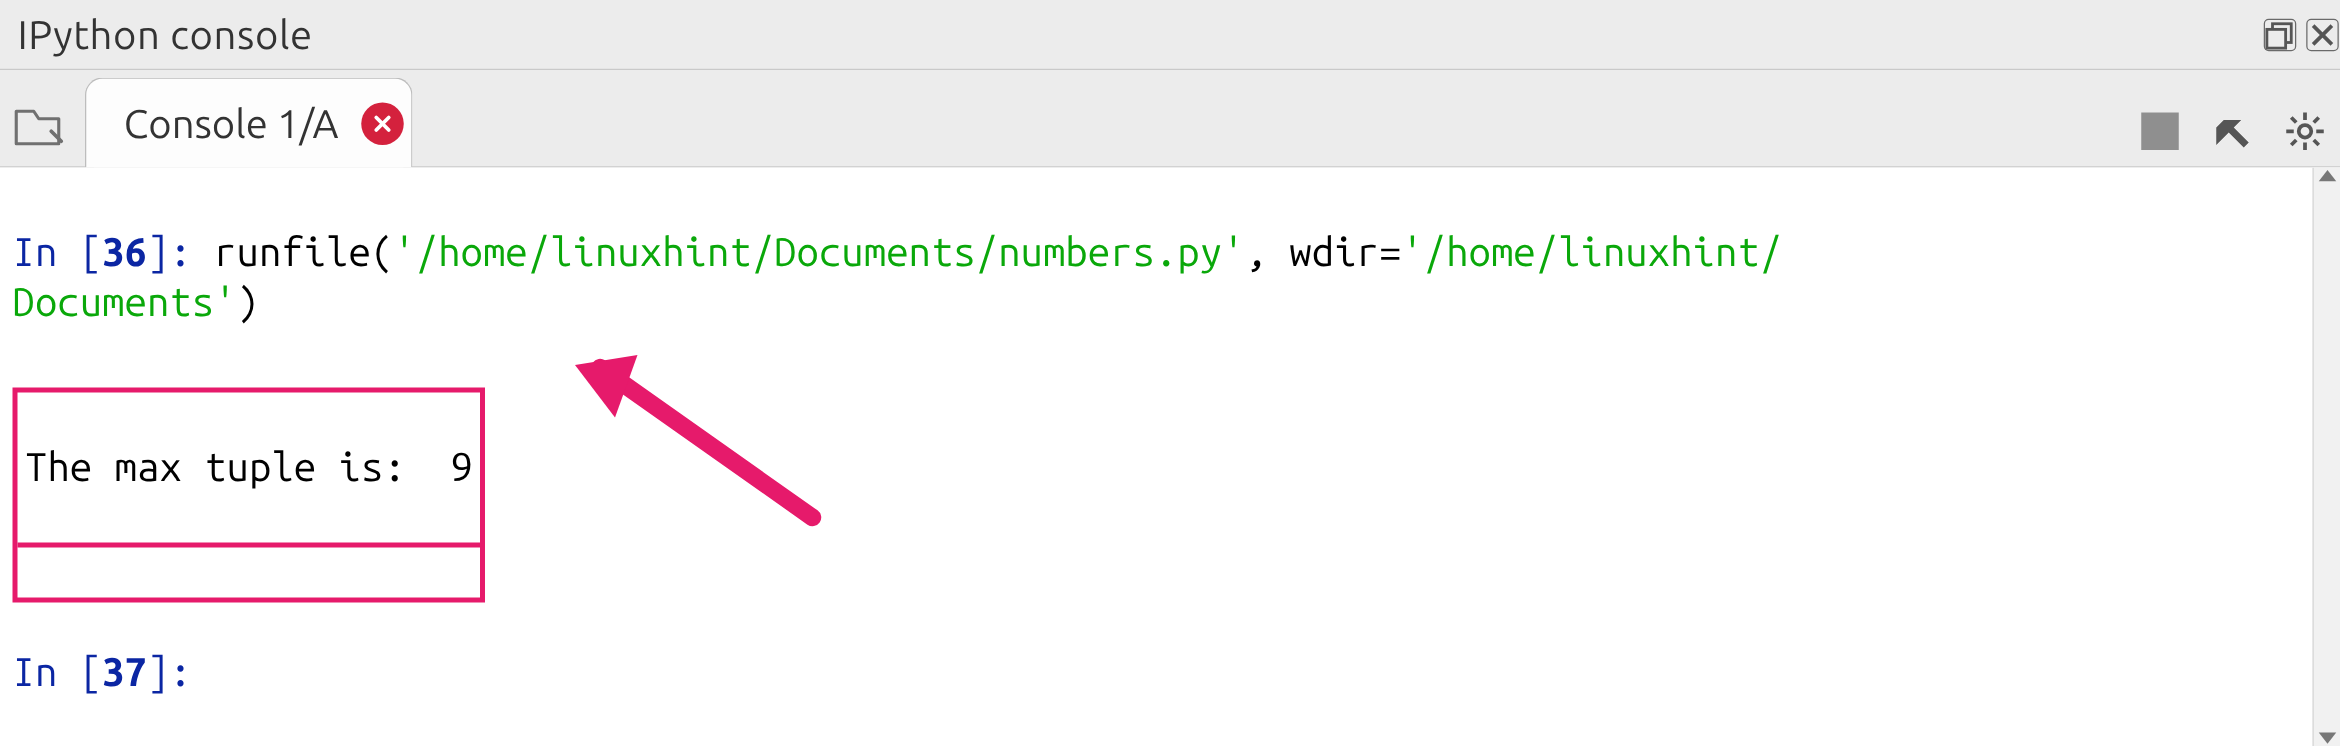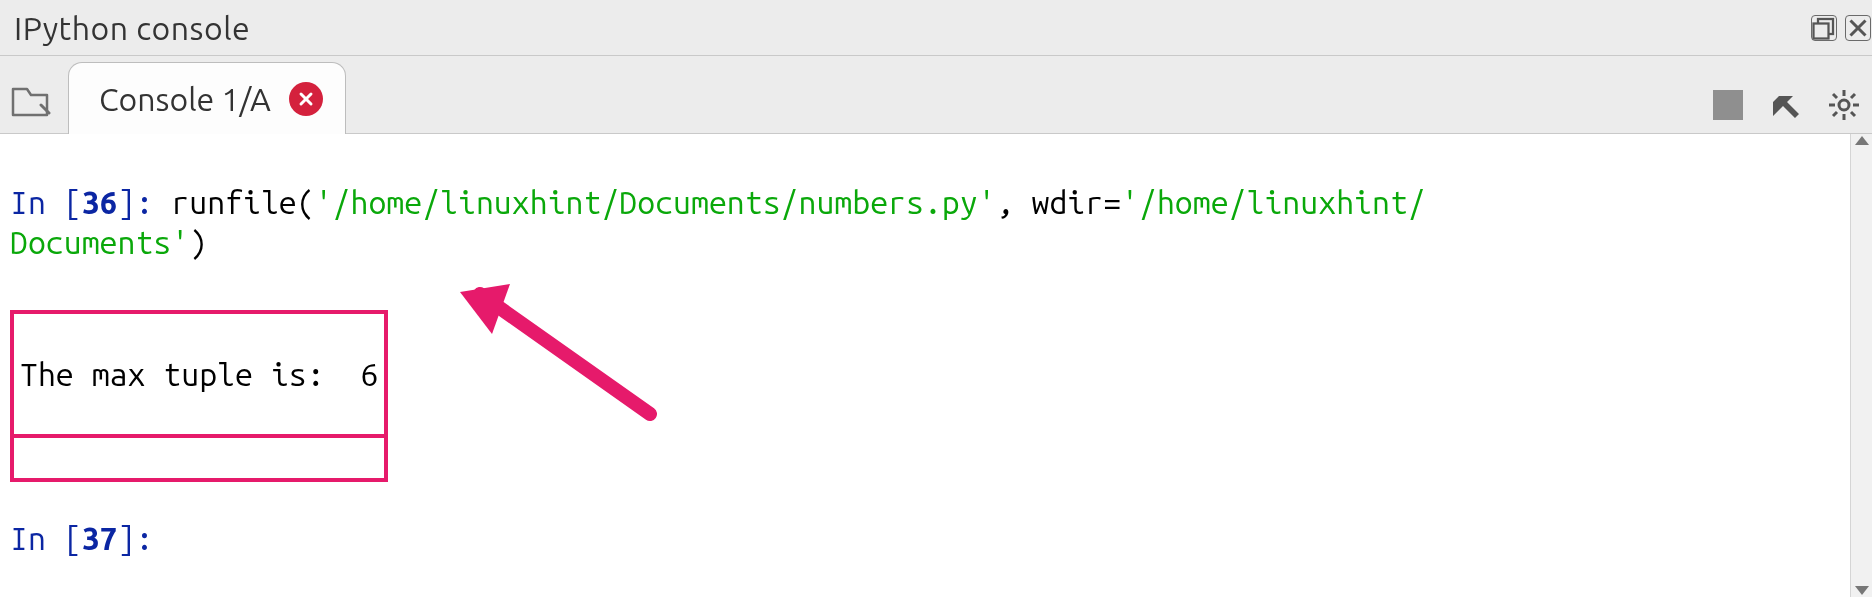--- a/index.html
+++ b/index.html
@@ -73,21 +73,21 @@
   .browse-icon svg { width: 40px; height: 34px; }
   .tab {
     height: 72px;
     background: #fdfdfd;
     border: 1px solid #bdbdbd;
     border-bottom: none;
     border-top-left-radius: 14px;
     border-top-right-radius: 14px;
     display: flex;
     align-items: center;
-    padding: 0 22px 0 30px;
+    padding: 0 6px 0 30px;
     gap: 18px;
     position: relative;
     top: 1px;
   }
   .tab-label {
     font-size: 32px;
     color: #333;
   }
   .close-circle {
     width: 34px;
@@ -246,21 +246,21 @@
           </svg>
       </div>
     </div>
   </div>
 
   <div class="console-area">
     <div class="console-inner">
 <div class="line1"><span class="c-blue">In [</span><span class="c-blue c-bold">36</span><span class="c-blue">]: </span><span class="c-black">runfile(</span><span class="c-green">'/home/linuxhint/Documents/numbers.py'</span><span class="c-black">, wdir=</span><span class="c-green">'/home/linuxhint/</span>
 <span class="c-green">Documents'</span><span class="c-black">)</span></div>
 <div class="out-box">
-<div class="out-line">The max tuple is:  6</div>
+<div class="out-line">The max tuple is:  9</div>
 <div class="out-divider"></div>
 </div>
 <div class="prompt2"><span class="c-blue">In [</span><span class="c-blue c-bold">37</span><span class="c-blue">]:</span></div>
     </div>
 
     <div class="arrow">
       <svg viewBox="0 0 220 160">
         <defs>
           <marker id="ah" markerWidth="12" markerHeight="12" refX="3" refY="6" orient="auto">
             <path d="M0,0 L12,6 L0,12 Z" fill="#e61a6b"></path>

